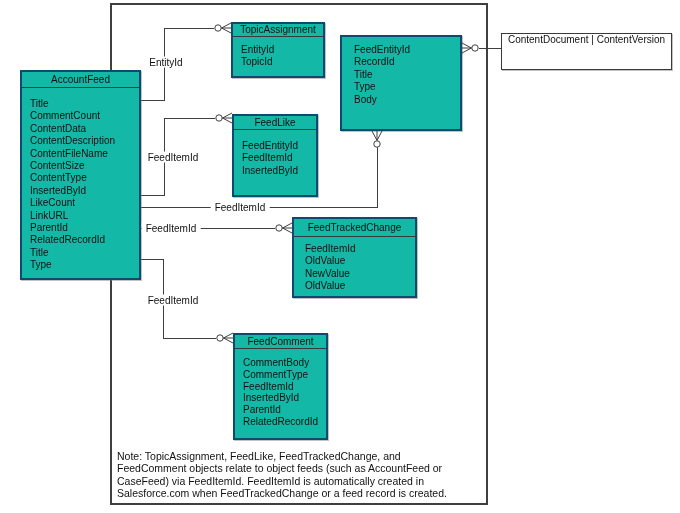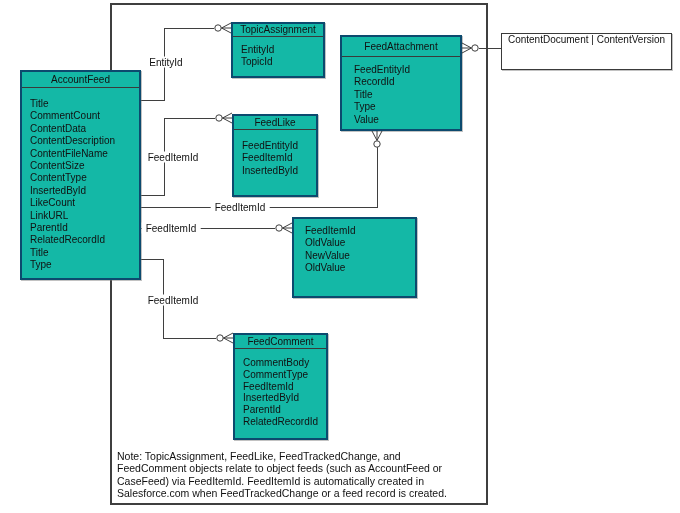--- a/index.html
+++ b/index.html
@@ -121,31 +121,31 @@
   <div class="entity" style="left:232px;top:114px;width:86px;height:83px;">
     <div class="entity-title" style="height:13px;line-height:13px;">FeedLike</div>
     <div class="entity-fields" style="padding-top:10px;">
         <div>FeedEntityId</div>
         <div>FeedItemId</div>
         <div>InsertedById</div>
       </div>
   </div>
 
   <div class="entity" style="left:340px;top:35px;width:122px;height:96px;">
-    <div class="entity-title" style="height:19px;line-height:19px;">FeedAttachment</div>
     <div class="entity-fields" style="padding-top:7px;padding-left:12px;">
         <div>FeedEntityId</div>
         <div>RecordId</div>
         <div>Title</div>
         <div>Type</div>
-        <div>Value</div>
+        <div>Body</div>
       </div>
   </div>
 
   <div class="entity" style="left:292px;top:217px;width:125px;height:81px;">
+    <div class="entity-title" style="height:17px;line-height:17px;">FeedTrackedChange</div>
     <div class="entity-fields" style="padding-top:6px;padding-left:11px;">
         <div>FeedItemId</div>
         <div>OldValue</div>
         <div>NewValue</div>
         <div>OldValue</div>
       </div>
   </div>
 
   <div class="entity" style="left:233px;top:333px;width:95px;height:107px;">
     <div class="entity-title" style="height:13px;line-height:13px;">FeedComment</div>

